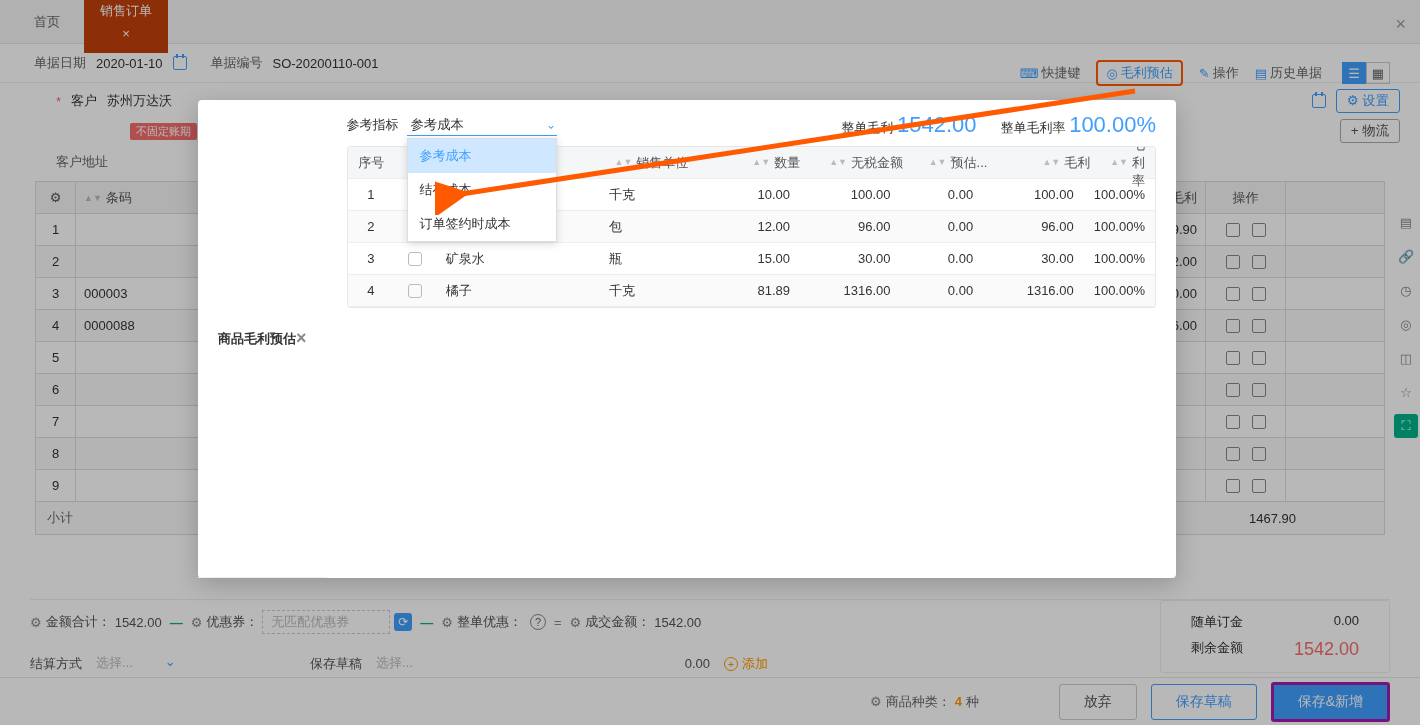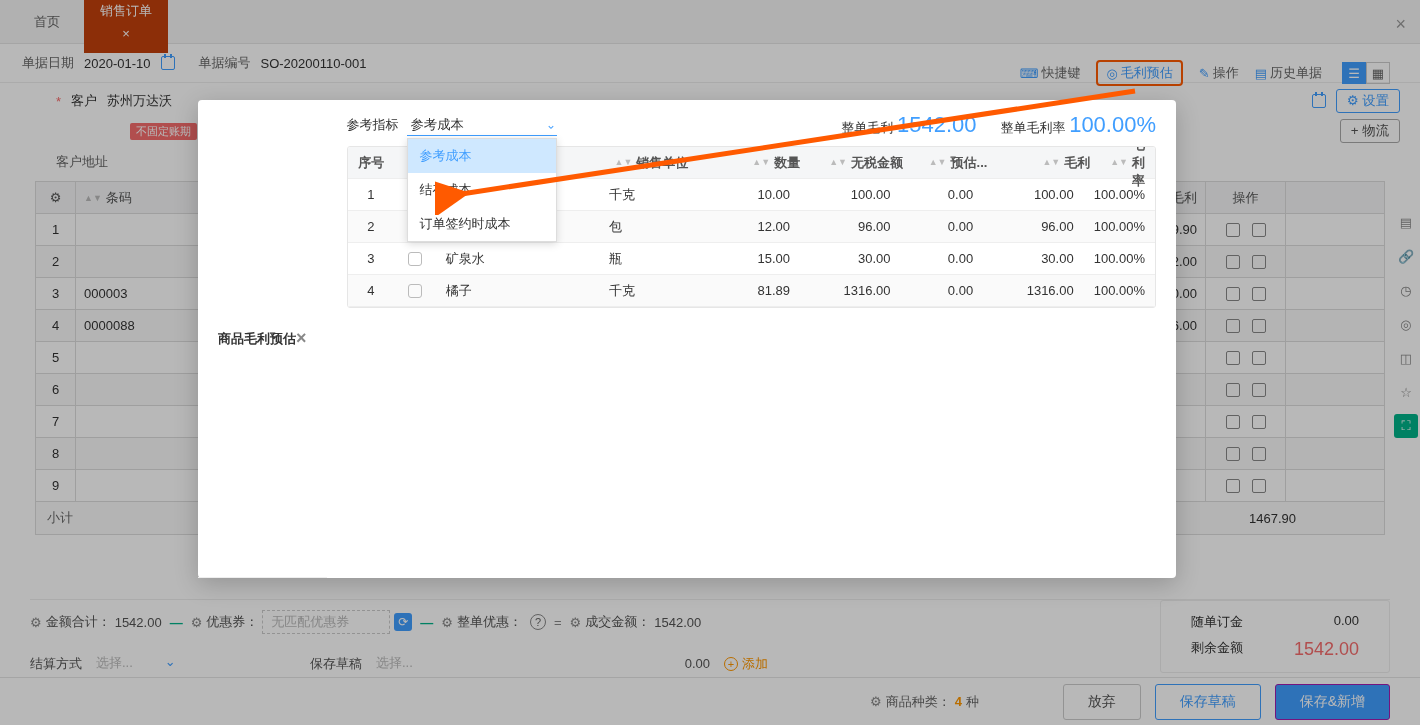--- a/index.html
+++ b/index.html
@@ -1,21 +1,21 @@
 <!DOCTYPE html>
 <html><head>
 <meta charset="utf-8">
 <style>
 * { box-sizing: border-box; margin: 0; padding: 0; }
 body { font-family: -apple-system, "PingFang SC", "Microsoft YaHei", sans-serif; font-size: 13px; color: #333; background: #fff; width: 1420px; height: 725px; overflow: hidden; position: relative; }
 .topbar { display: flex; align-items: center; height: 44px; border-bottom: 1px solid #e5e5e5; padding: 0 20px; background: #f5f5f5; }
 .tab-home { padding: 4px 14px; color: #666; }
 .tab-active { background: #c2410c; color: #fff; padding: 12px 16px; margin-left: 10px; display: flex; align-items: center; gap: 6px; flex-direction: column; }
 .close-x { position: absolute; right: 14px; top: 14px; font-size: 18px; color: #999; cursor: pointer; }
-.header-row { display: flex; align-items: center; padding: 10px 22px; gap: 10px; border-bottom: 1px solid #eee; }
+.header-row { display: flex; align-items: center; padding: 10px 34px; gap: 10px; border-bottom: 1px solid #eee; }
 .hr-label { color: #666; }
 .hr-val { color: #333; }
 .cal-icon { width: 14px; height: 14px; border: 1px solid #409eff; display: inline-block; border-radius: 2px; position: relative; }
 .cal-icon::before { content:""; position:absolute; top:-3px; left:2px; width:2px; height:4px; background:#409eff; box-shadow:6px 0 0 #409eff; }
 .toolbar { position: absolute; right: 30px; top: 60px; display: flex; gap: 16px; align-items: center; color: #666; }
 .toolbar-item { display: flex; align-items: center; gap: 3px; cursor: pointer; }
 .gp-highlight { border: 2px solid #ff5a00; border-radius: 4px; padding: 2px 8px; color: #409eff; }
 .view-toggle { display: flex; margin-left: 4px; }
 .vt { width: 24px; height: 22px; border: 1px solid #ccc; display: flex; align-items: center; justify-content: center; }
 .vt.active { background: #409eff; border-color:#409eff; color:#fff; }
@@ -52,21 +52,21 @@
 .add-link {color:#ff9800; display:flex; align-items:center; gap:4px; cursor:pointer;}
 .add-link .pl{width:14px;height:14px;border:1px solid #ff9800;border-radius:50%;display:inline-flex;align-items:center;justify-content:center;font-size:11px;}
 .right-box {position:absolute; right:30px; bottom:52px; width:230px; border:1px solid #eee; border-radius:3px; padding:8px 14px;}
 .rb-row {display:flex; justify-content:space-between; padding:4px 16px;}
 .rb-amt-red {color:#f56c6c; font-size:18px;}
 .footer {position:absolute; bottom:0; left:0; right:0; height:48px; border-top:1px solid #e5e5e5; display:flex; align-items:center; justify-content:flex-end; gap:14px; padding:0 30px; background:#fff;}
 .foot-info {margin-right:auto; margin-left:840px; color:#666; display:flex; align-items:center; gap:4px;}
 .cnt {color:#ff9800; font-weight:bold;}
 .btn {padding:8px 24px; border-radius:3px; cursor:pointer; font-size:14px;}
 .btn.ghost {border:1px solid #ccc; background:#fff; color:#555;}
-.btn.primary {border:1px solid #a21caf; background:#409eff; color:#fff;}
+.btn.primary {border:3px solid #a21caf; background:#409eff; color:#fff;}
 
 .right-rail {position:absolute; right:0; top:210px; width:26px; display:flex; flex-direction:column; gap:10px;}
 .rr-ic {width:24px; height:24px; display:flex; align-items:center; justify-content:center; color:#888; border-radius:3px;}
 .rr-ic.accent {background:#00b38a; color:#fff;}
 
 .overlay {position:absolute; inset:0; background:rgba(0,0,0,0.28);}
 .modal {position:absolute; left:198px; top:100px; width:978px; height:478px; background:#fff; border-radius:4px; box-shadow:0 6px 24px rgba(0,0,0,0.2); display:flex; flex-direction:row;}
 .modal-head {padding:16px 20px; font-weight:600; border-bottom:1px solid #eee; display:flex; align-items:center;}
 .modal-close {margin-left:auto; font-size:18px; color:#888; cursor:pointer;}
 .modal-body {padding:12px 20px 20px 20px; flex:1; overflow:auto;}
@@ -75,21 +75,21 @@
 .sel-input {width:150px; border:none; border-bottom:1px solid #409eff; padding:3px 20px 3px 4px; outline:none; color:#333;}
 .sel-chev {position:absolute; right:0; top:3px; color:#409eff; transform:rotate(180deg); font-size:12px;}
 .dropdown {position:absolute; top:24px; left:0; width:150px; background:#fff; border:1px solid #ddd; box-shadow:0 2px 8px rgba(0,0,0,0.15); z-index:10;}
 .dd-opt {padding:8px 12px; cursor:pointer;}
 .dd-opt.sel {background:#cfe8ff; color:#409eff;}
 .totals-right {margin-left:auto; display:flex; gap:24px; align-items:baseline;}
 .big-blue {color:#409eff; font-size:22px; font-weight:500;}
 .m-table {width:100%; border:1px solid #e6e6e6; border-radius:3px; overflow:hidden;}
 .mh, .mr {display:flex; height:32px; align-items:center; border-bottom:1px solid #eee;}
 .mr:nth-child(even){background:#fafafa;}
-.mh {background:#f5f6f7; color:#555;font-weight:bold;}
+.mh {background:#f5f6f7; color:#555;}
 .mc {padding:0 10px; display:flex; align-items:center; gap:4px; height:100%;}
 .mc .sort {color:#bbb; font-size:9px; display:flex; flex-direction:column; line-height:5px;}
 .mc.w0{width:50px;justify-content:center;}
 .mc.w1{width:44px;justify-content:center;}
 .mc.w2{width:180px;}
 .mc.w3{width:120px;}
 .mc.w4{width:100px;justify-content:flex-end;}
 .mc.w5{width:110px;justify-content:flex-end;}
 .mc.w6{width:90px;justify-content:flex-end;}
 .mc.w7{width:110px;justify-content:flex-end;}

